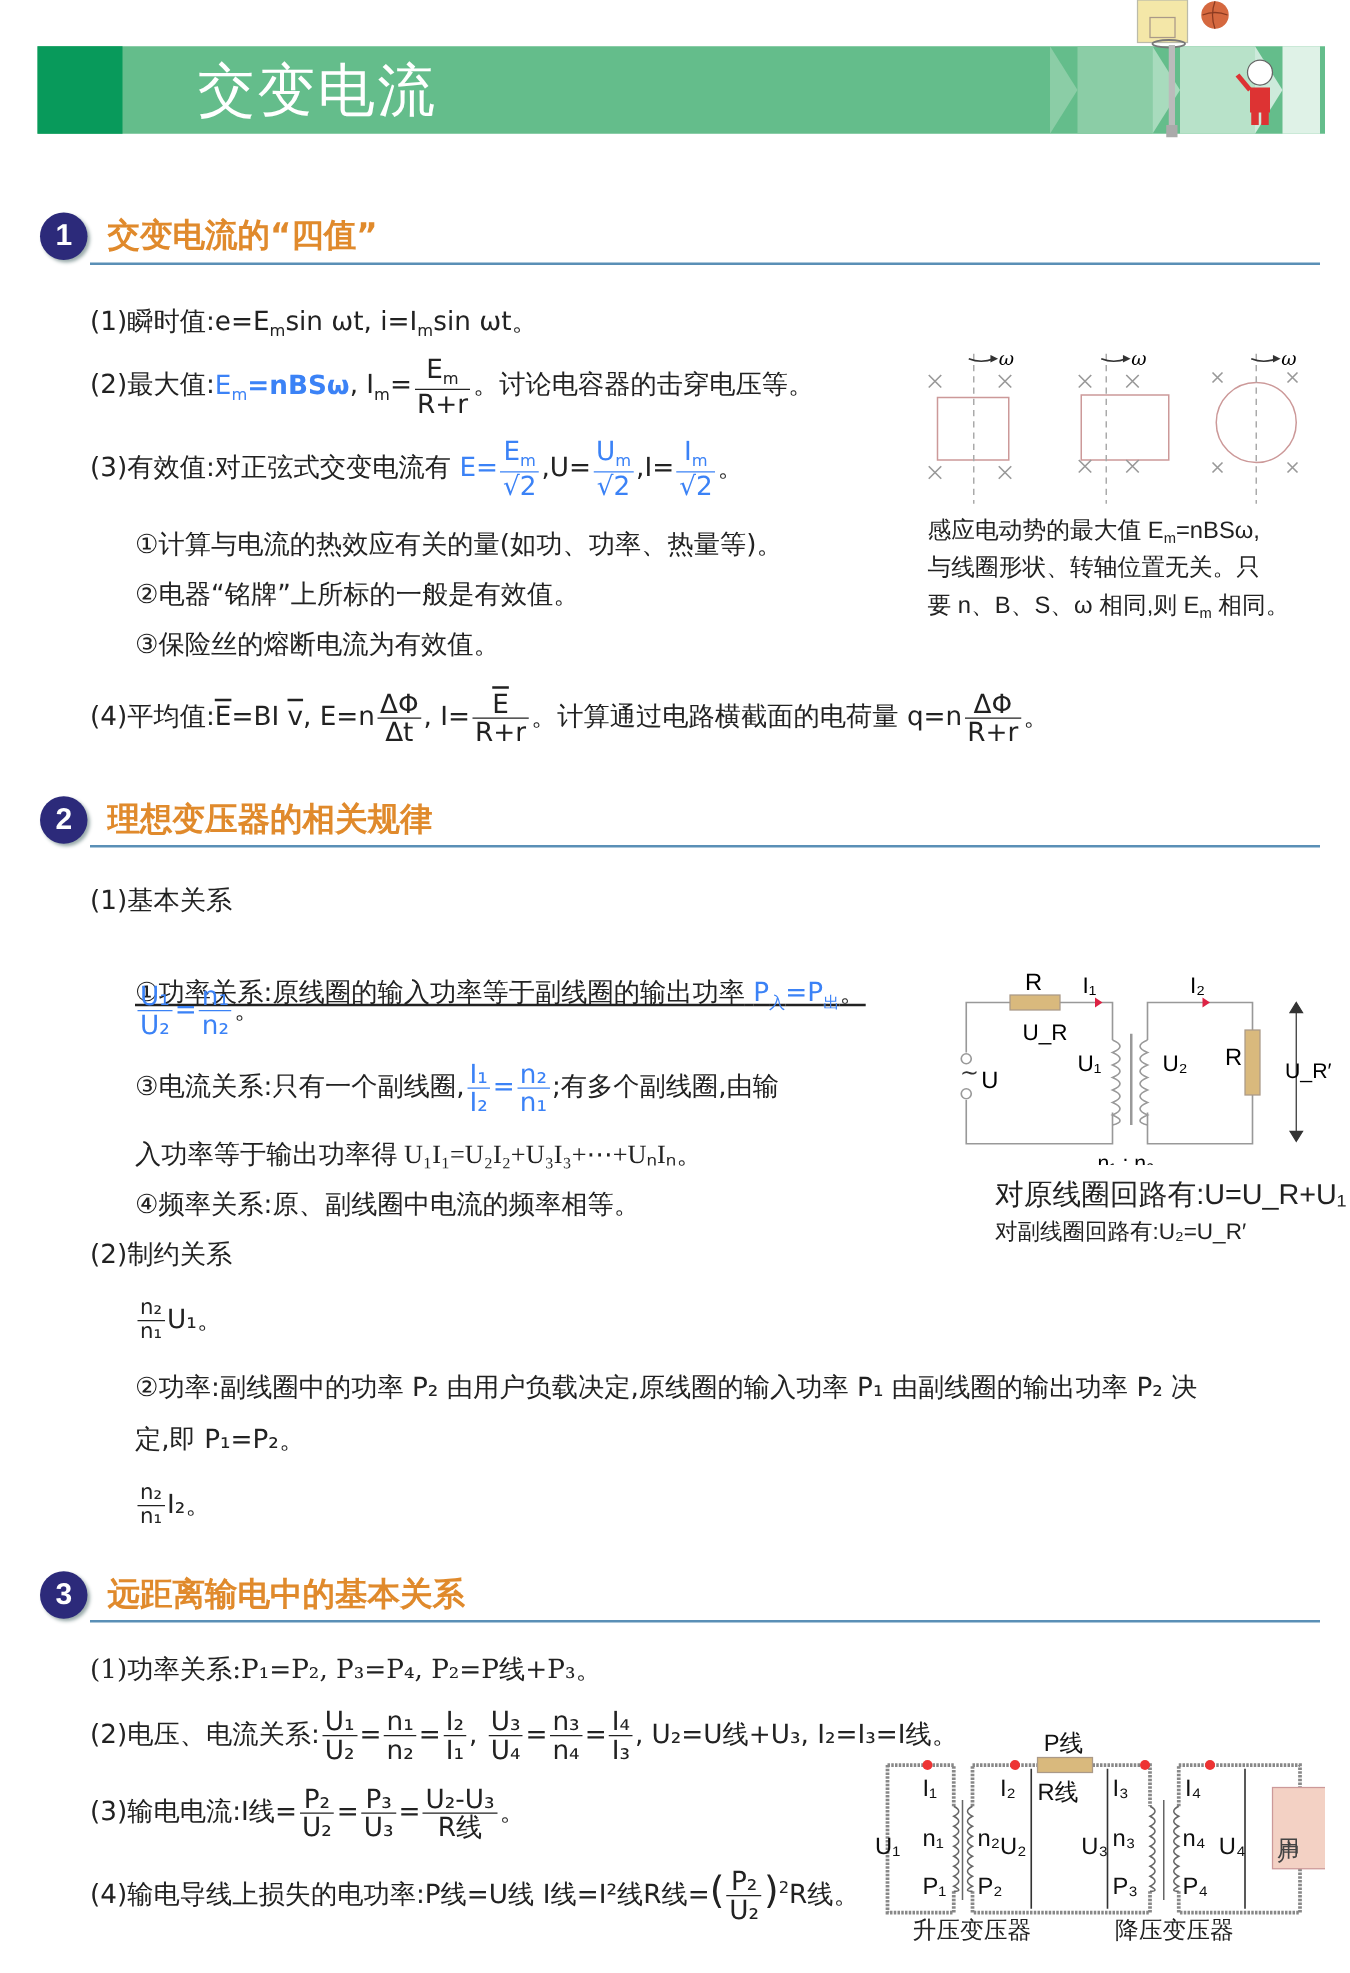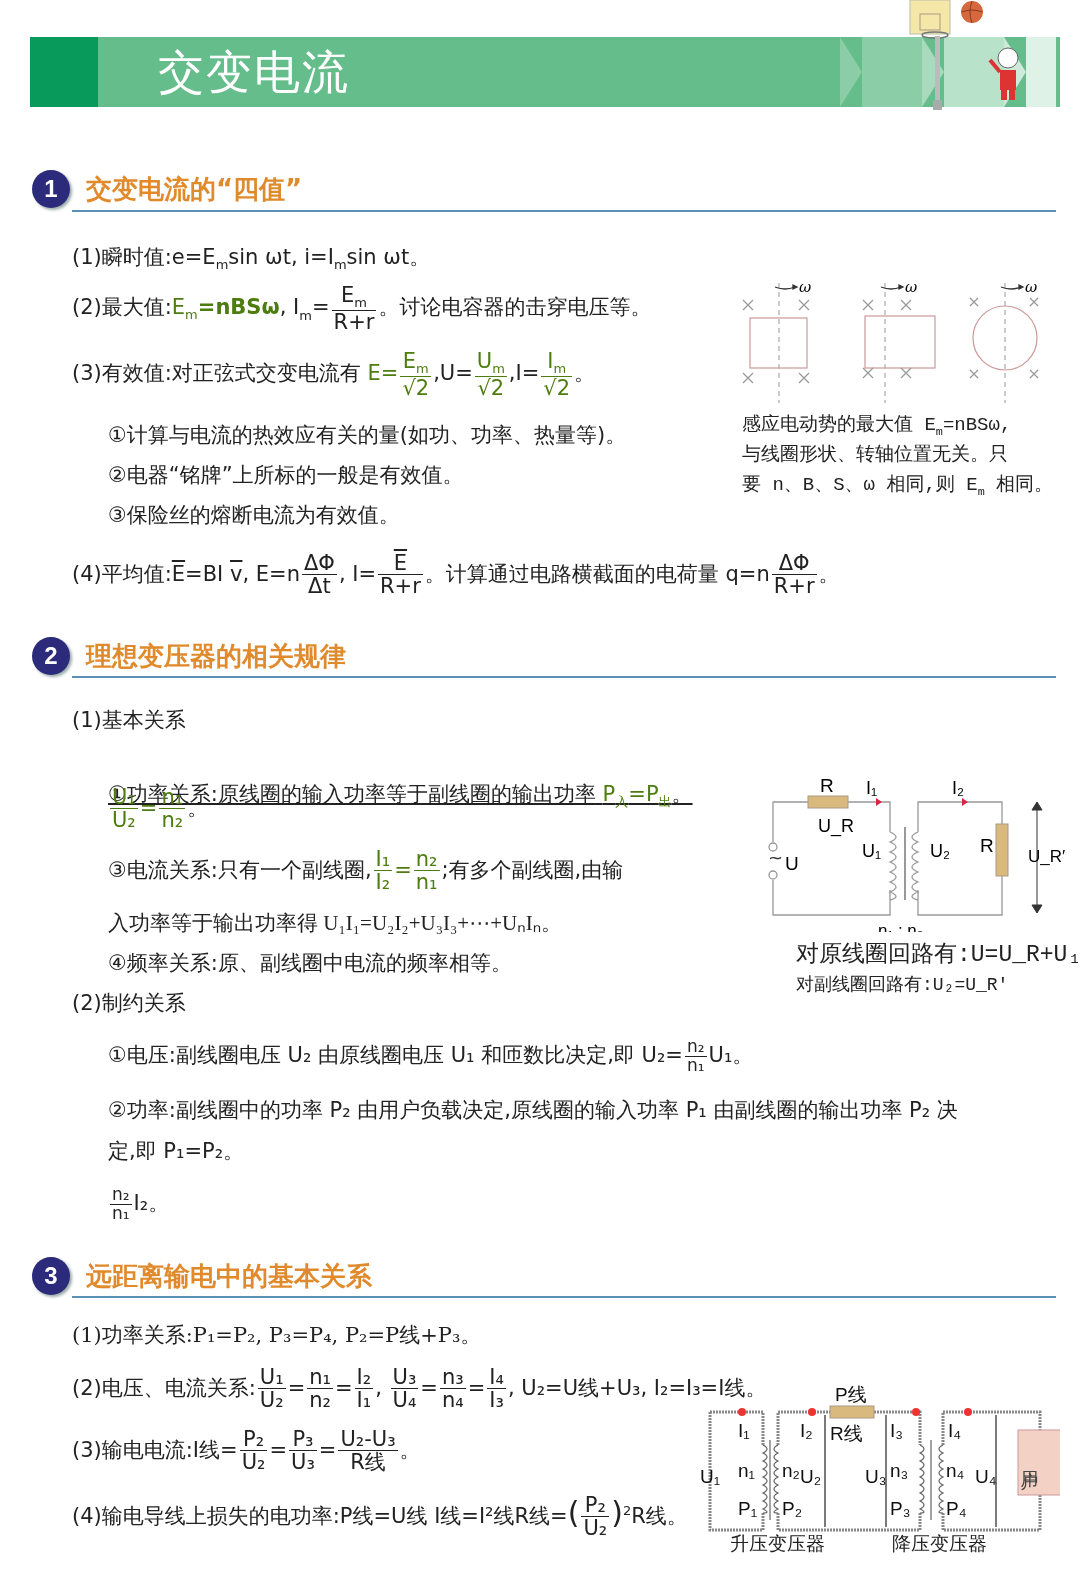--- a/index.html
+++ b/index.html
@@ -8,27 +8,27 @@
   
   .banner{left:30px;top:37px;width:1030px;height:70px;background:#64bd8b;}
   .banner-dark{left:30px;top:37px;width:68px;height:70px;background:#089a5b;}
   .banner-title{left:158px;top:42px;font-size:46px;color:#fff;letter-spacing:2px;line-height:60px;}
   .chev{position:absolute;top:37px;width:0;height:0;border-top:35px solid transparent;border-bottom:35px solid transparent;}
   
   .sec-num{width:38px;height:38px;border-radius:50%;background:#2c2a7a;color:#fff;font-size:24px;text-align:center;line-height:38px;font-family:"Liberation Sans",sans-serif;font-weight:bold;box-shadow:2px 2px 3px #9aa;}
   .sec-title{font-size:26px;color:#e08a2c;font-weight:bold;line-height:36px;}
   .sec-rule{height:2px;background:#5a8fb6;}
   .line{font-size:21px;line-height:30px;white-space:nowrap;color:#222;}
-  .red{color:#4d7c0f;}
+  .red{color:#3b82f6;}
   .frac{display:inline-block;vertical-align:middle;text-align:center;line-height:1.05;margin:0 2px;}
   .frac .num{display:block;border-bottom:1.5px solid currentColor;padding:0 2px;}
   .frac .den{display:block;padding:0 2px;}
   sub{font-size:0.62em;}
   sup{font-size:0.62em;}
-  .cap{font-size:19px;line-height:30px;white-space:nowrap;font-family:Liberation Mono, monospace;}
+  .cap{font-size:19px;line-height:30px;white-space:nowrap;font-family:Liberation Sans, sans-serif;}
   .diag-label{position:absolute;font-family:"Liberation Sans",sans-serif;font-size:19px;}
 </style>
 </head>
 <body>
 
 <div class="abs banner"></div>
 <div class="abs banner-dark"></div>
 <div class="chev" style="left:840px;border-left:22px solid #8bcda6;"></div>
 <div class="abs" style="left:862px;top:37px;width:60px;height:70px;background:#8bcda6;"></div>
 <div class="chev" style="left:922px;border-left:22px solid #a8dbbd;"></div>
@@ -128,21 +128,21 @@
 <div class="abs line" style="left:108px;top:786px;">
   <span class="red frac"><span class="num">U₁</span><span class="den">U₂</span></span><span class="red">=</span><span class="red frac"><span class="num">n₁</span><span class="den">n₂</span></span><span>。</span>
 </div>
 <div class="abs line" style="left:108px;top:848px;">
   <span>③电流关系:只有一个副线圈,</span><span class="red frac"><span class="num">I₁</span><span class="den">I₂</span></span><span class="red">=</span><span class="red frac"><span class="num">n₂</span><span class="den">n₁</span></span><span>;有多个副线圈,由输</span>
 </div>
 <div class="abs line" style="left:108px;top:908px;font-family:Liberation Serif, serif;">入功率等于输出功率得 U₁I₁=U₂I₂+U₃I₃+⋯+UₙIₙ。</div>
 <div class="abs line" style="left:108px;top:948px;">④频率关系:原、副线圈中电流的频率相等。</div>
 <div class="abs line" style="left:72px;top:988px;">(2)制约关系</div>
 <div class="abs line" style="left:108px;top:1038px;">
-  <span>①电压:副线圈电压 U₂ 由原线圈电压 U₁ 和匝数比决定,即 U₂=</span><span class="frac" style="font-size:17px"><span class="num">n₂</span><span class="den">n₁</span></span><span>U₁。</span>
+  <span class="frac" style="font-size:17px"><span class="num">n₂</span><span class="den">n₁</span></span><span>U₁。</span>
 </div>
 <div class="abs line" style="left:108px;top:1095px;">②功率:副线圈中的功率 P₂ 由用户负载决定,原线圈的输入功率 P₁ 由副线圈的输出功率 P₂ 决</div>
 <div class="abs line" style="left:108px;top:1136px;">定,即 P₁=P₂。</div>
 <div class="abs line" style="left:108px;top:1186px;">
   <span class="frac" style="font-size:17px"><span class="num">n₂</span><span class="den">n₁</span></span><span>I₂。</span>
 </div>
 
 <svg class="abs" style="left:760px;top:772px;" width="310" height="160">
   <g stroke="#999" fill="none" stroke-width="1.3">
     <path d="M13 70 V30 H48 M88 30 H130 V60 M130 118 V143 H13 V108"></path>

